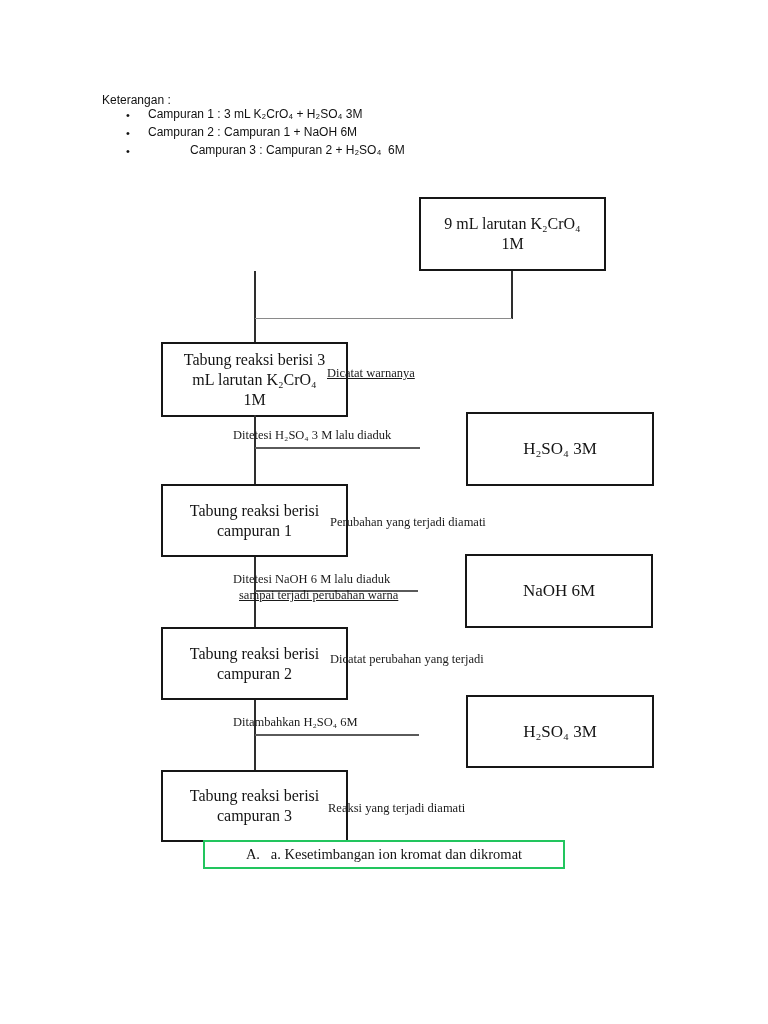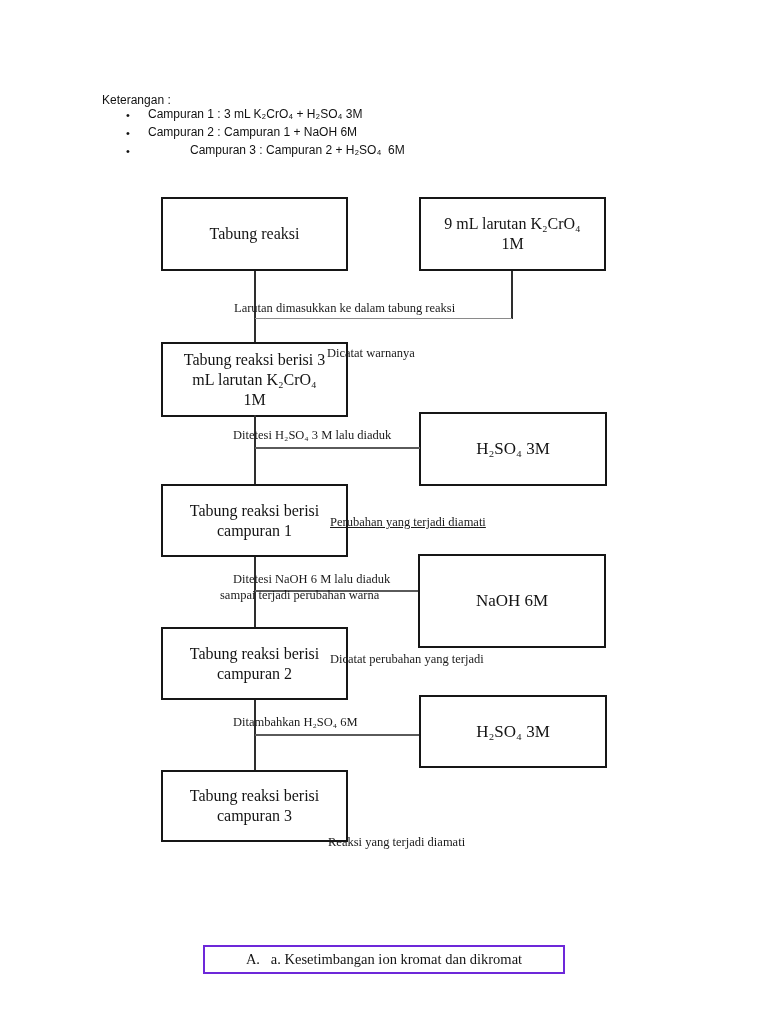--- a/index.html
+++ b/index.html
@@ -15,56 +15,53 @@
   .ket-bullet{position:absolute;left:126px;font-family:"Liberation Sans","DejaVu Sans",sans-serif;
        font-size:11px;color:#111;}
   
   .fbox{
     position:absolute;box-sizing:border-box;border:2px solid #161616;background:#fff;
     display:flex;flex-direction:column;align-items:center;justify-content:center;
     font-family:"Liberation Serif","DejaVu Serif",serif;font-size:16px;line-height:20px;
     text-align:center;color:#141414;
   }
   .fbox .bl{white-space:pre;}
-  .big{font-size:17px;}
+  .big{font-size:17px;margin-left:47px;}
   
   .vline{position:absolute;width:2px;background:#2e2e2e;}
   .hline{position:absolute;height:2px;background:#5a5a5a;}
   .hline.light{height:1px;background:#8a8a8a;}
   
   .flabel{
     position:absolute;font-family:"Liberation Serif","DejaVu Serif",serif;
     font-size:12.5px;line-height:16px;color:#1a1a1a;white-space:pre;
   }
   
   .caption-box{
-    position:absolute;left:203px;top:945px;width:362px;height:29px;box-sizing:border-box;
-    border:2px solid #6d28d9;background:#fff;display:flex;align-items:center;justify-content:center;
+    position:absolute;left:203px;top:840px;width:362px;height:29px;box-sizing:border-box;
+    border:2px solid #22c55e;background:#fff;display:flex;align-items:center;justify-content:center;
     font-family:"Liberation Serif","DejaVu Serif",serif;font-size:14.5px;color:#141414;white-space:pre;
   }
 </style>
 </head>
 <body>
 
 <div class="page">
 
   <div class="ket ket-title">Keterangan :</div>
 
   <span class="ket-bullet" style="top:109px;">•</span>
   <div class="ket ket-item" style="top:107px;">Campuran 1 : 3 mL K₂CrO₄ + H₂SO₄ 3M</div>
 
   <span class="ket-bullet" style="top:127px;">•</span>
   <div class="ket ket-item" style="top:125px;">Campuran 2 : Campuran 1 + NaOH 6M</div>
 
   <span class="ket-bullet" style="top:145px;">•</span>
   <div class="ket ket-item" style="top:143px;margin-left:42px;">Campuran 3 : Campuran 2 + H₂SO₄  6M</div>
 
-  <div class="fbox" style="left:161px;top:197px;width:187px;height:74px;">
-    <div class="bl">Tabung reaksi</div>
-  </div>
 
   <div class="fbox" style="left:161px;top:342px;width:187px;height:75px;">
     <div class="bl">Tabung reaksi berisi 3</div>
     <div class="bl">mL larutan K₂CrO₄</div>
     <div class="bl">1M</div>
   </div>
 
   <div class="fbox" style="left:161px;top:484px;width:187px;height:73px;">
     <div class="bl">Tabung reaksi berisi</div>
     <div class="bl">campuran 1</div>
@@ -82,46 +79,45 @@
 
   <div class="fbox" style="left:419px;top:197px;width:187px;height:74px;">
     <div class="bl">9 mL larutan K₂CrO₄</div>
     <div class="bl">1M</div>
   </div>
 
   <div class="fbox big" style="left:419px;top:412px;width:188px;height:74px;">
     <div class="bl">H₂SO₄ 3M</div>
   </div>
 
-  <div class="fbox big" style="left:418px;top:554px;width:188px;height:94px;">
+  <div class="fbox big" style="left:418px;top:554px;width:188px;height:74px;">
     <div class="bl">NaOH 6M</div>
   </div>
 
   <div class="fbox big" style="left:419px;top:695px;width:188px;height:73px;">
     <div class="bl">H₂SO₄ 3M</div>
   </div>
 
   <div class="vline" style="left:254px;top:271px;height:71px;"></div>
   <div class="vline" style="left:254px;top:415px;height:69px;"></div>
   <div class="vline" style="left:254px;top:557px;height:70px;"></div>
   <div class="vline" style="left:254px;top:700px;height:70px;"></div>
   <div class="vline" style="left:511px;top:271px;height:48px;"></div>
 
   <div class="hline light" style="left:255px;top:318px;width:257px;"></div>
   <div class="hline" style="left:255px;top:447px;width:165px;"></div>
   <div class="hline" style="left:255px;top:590px;width:163px;"></div>
   <div class="hline" style="left:255px;top:734px;width:164px;"></div>
 
-  <div class="flabel" style="left:234px;top:300px;">Larutan dimasukkan ke dalam tabung reaksi</div>
-  <div class="flabel" style="left:327px;top:345px;">Dicatat warnanya</div>
+  <div class="flabel" style="left:327px;top:365px;text-decoration:underline;">Dicatat warnanya</div>
   <div class="flabel" style="left:233px;top:427px;">Ditetesi H₂SO₄ 3 M lalu diaduk</div>
-  <div class="flabel" style="left:330px;top:514px;text-decoration:underline;">Perubahan yang terjadi diamati</div>
+  <div class="flabel" style="left:330px;top:514px;">Perubahan yang terjadi diamati</div>
   <div class="flabel" style="left:233px;top:571px;">Ditetesi NaOH 6 M lalu diaduk</div>
-  <div class="flabel" style="left:220px;top:587px;">sampai terjadi perubahan warna</div>
+  <div class="flabel" style="left:239px;top:587px;text-decoration:underline;">sampai terjadi perubahan warna</div>
   <div class="flabel" style="left:330px;top:651px;text-align:right;">Dicatat perubahan yang terjadi</div>
   <div class="flabel" style="left:233px;top:714px;">Ditambahkan H₂SO₄ 6M</div>
-  <div class="flabel" style="left:328px;top:834px;">Reaksi yang terjadi diamati</div>
+  <div class="flabel" style="left:328px;top:800px;">Reaksi yang terjadi diamati</div>
 
   <div class="caption-box">
     <span>A.   a. Kesetimbangan ion kromat dan dikromat</span>
   </div>
 
 </div>
 
 </body></html>

